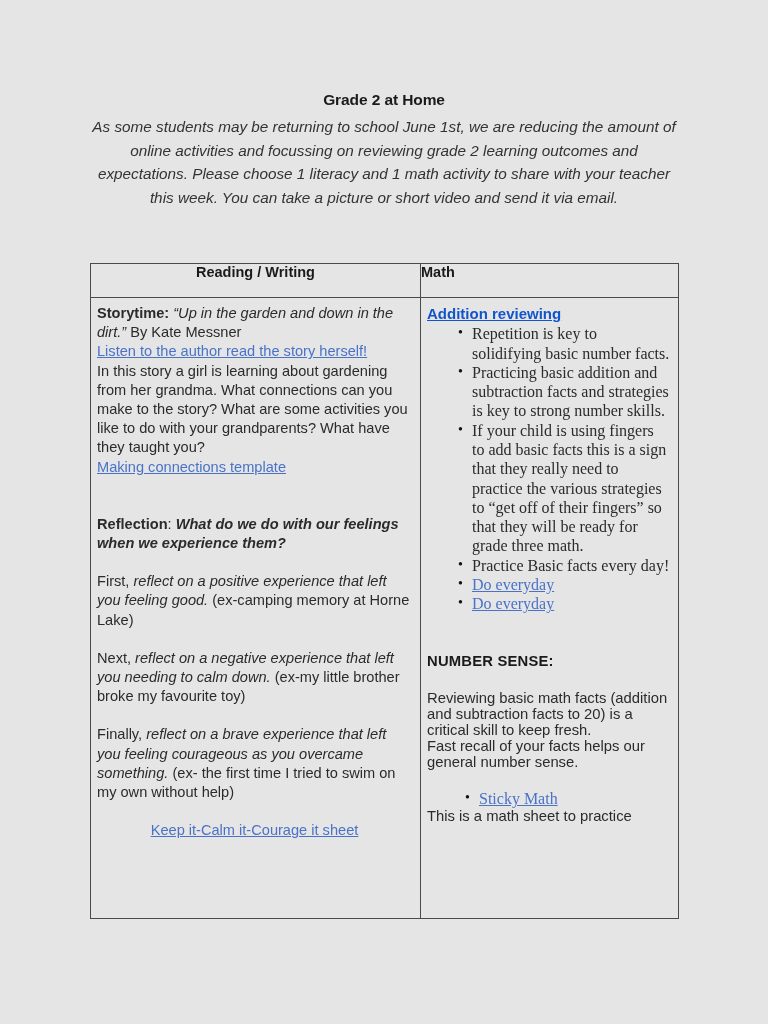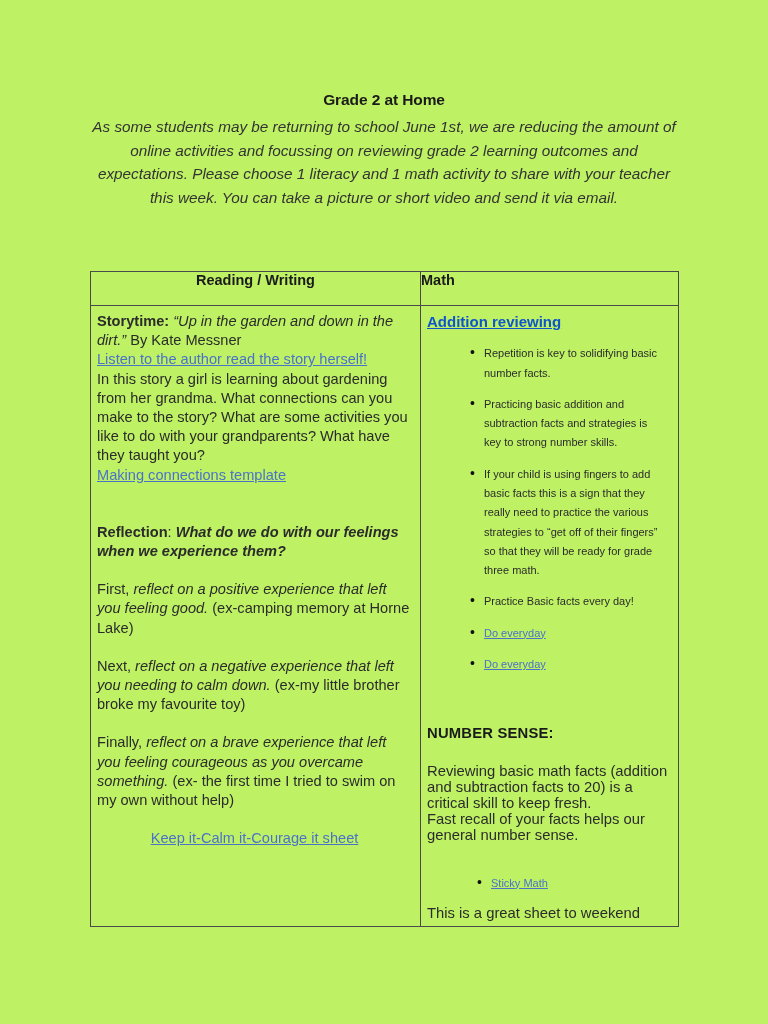--- a/index.html
+++ b/index.html
@@ -11,21 +11,21 @@
     width: 768px;
     height: 1024px;
     font-family: "Liberation Sans", sans-serif;
     color: #222222;
     overflow: hidden;
   }
   .page {
     position: relative;
     width: 768px;
     height: 1024px;
-    background: #bef264;
+    background: #e5e5e5;
   }
 
   
   .header {
     position: absolute;
     left: 90px;
     top: 88px;
     width: 588px;
     text-align: center;
   }
@@ -48,21 +48,21 @@
     font-size: 15.3px;
     font-style: italic;
     line-height: 23.5px;
     color: #333333;
   }
 
   
   .worksheet-table {
     position: absolute;
     left: 90px;
-    top: 271px;
+    top: 263px;
     width: 588px;
     border-collapse: collapse;
     table-layout: fixed;
   }
   .worksheet-table td,
   .worksheet-table th {
     border: 1px solid #4a4a4a;
     vertical-align: top;
     padding: 0;
   }
@@ -126,25 +126,26 @@
   }
 
   
   ul.bullets {
     margin: 0;
     padding: 0 0 0 45px;
     list-style: none;
   }
   ul.bullets > li {
     position: relative;
-    font-size: 11px;
+    font-size: 16px;
     line-height: 19.3px;
     color: #2b2b2b;
-    margin: 12px;
+    margin: 0;
     padding: 0;
+    font-family: Liberation Serif, serif;
   }
   ul.bullets > li::before {
     content: "\2022";
     position: absolute;
     left: -14px;
     top: -1px;
     font-size: 14px;
     color: #111111;
   }
   ul.bullets.indented {
@@ -238,21 +239,21 @@
 
             <p class="para math-para">Reviewing basic math facts (addition and subtraction facts to 20) is a critical skill to keep fresh.</p>
             <p class="para math-para">Fast recall of your facts helps our general number sense.</p>
 
             <div class="spacer"></div>
 
             <ul class="bullets indented">
               <li class="math-link-item"><span class="link">Sticky Math</span></li>
             </ul>
 
-            <p class="para math-para">This is a great sheet to weekend</p>
+            <p class="para math-para">This is a math sheet to practice</p>
 
           </div>
         </td>
 
       </tr>
     </tbody>
   </table>
 
 </div>
 

